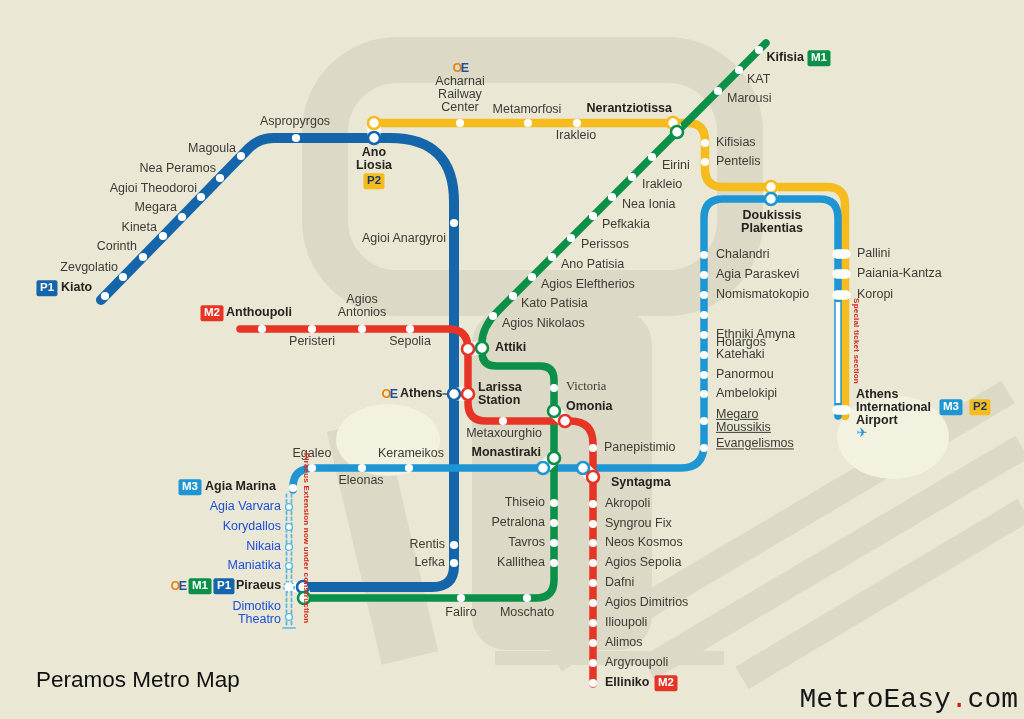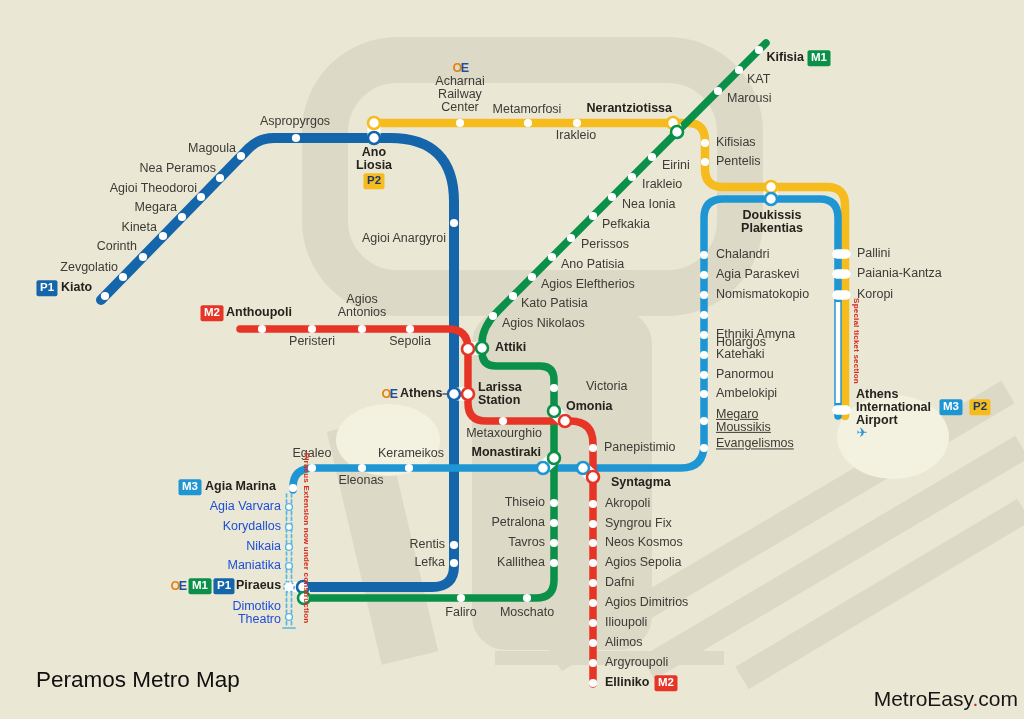--- a/index.html
+++ b/index.html
@@ -19,21 +19,21 @@
   .oe{position:absolute;transform:translate(-50%,-50%);font-weight:700;font-size:12.5px;
       line-height:1;letter-spacing:-1.5px}
   .note{position:absolute;writing-mode:vertical-rl;transform:translate(-50%,-50%);
         font-size:8px;line-height:1.3;font-weight:700;color:#d42b1e;letter-spacing:.2px;text-align:center}
   .plane{position:absolute;transform:translate(-50%,-50%);font-size:13px;color:#2a93d5}
   #map-title{position:absolute;left:36px;top:680px;transform:translate(0,-50%);
              font-size:22.5px;color:#101010}
   #credit{position:absolute;left:8px;top:705px;transform:translate(0,-50%);
           font-size:14.5px;color:#1d1d1b}
   #brand{position:absolute;left:1018px;top:699px;transform:translate(-100%,-50%);
-         font-family:Liberation Sans, sans-serif;font-size:21px;color:#161616}
+         font-family:Liberation Mono, monospace;font-size:28px;color:#161616}
   #brand .dot{color:#c42017}
 </style>
 </head>
 <body>
 
 <div id="stage" style="background: rgb(234, 231, 212);">
 
   <svg width="1024" height="719" viewBox="0 0 1024 719">
 
     <g>
@@ -205,21 +205,21 @@
       <div class="lbl l n" style="left: 662px; top: 166px;">Eirini</div>
       <div class="lbl l n" style="left: 642px; top: 185px;">Irakleio</div>
       <div class="lbl l n" style="left: 622px; top: 205px;">Nea Ionia</div>
       <div class="lbl l n" style="left: 602px; top: 225px;">Pefkakia</div>
       <div class="lbl l n" style="left: 581px; top: 245px;">Perissos</div>
       <div class="lbl l n" style="left: 561px; top: 265px;">Ano Patisia</div>
       <div class="lbl l n" style="left: 541px; top: 285px;">Agios Eleftherios</div>
       <div class="lbl l n" style="left: 521px; top: 304px;">Kato Patisia</div>
       <div class="lbl l n" style="left: 502px; top: 324px;">Agios Nikolaos</div>
       <div class="lbl l b" style="left: 495px; top: 348px;">Attiki</div>
-      <div class="lbl l n" style="left: 586px; top: 387px;">Victoria</div>
+      <div class="lbl l n" style="left: 566px; top: 387px; font-family: Liberation Serif, serif;">Victoria</div>
       <div class="lbl r n" style="left: 545px; top: 503px;">Thiseio</div>
       <div class="lbl r n" style="left: 545px; top: 523px;">Petralona</div>
       <div class="lbl r n" style="left: 545px; top: 543px;">Tavros</div>
       <div class="lbl r n" style="left: 545px; top: 563px;">Kallithea</div>
       <div class="lbl c n" style="left: 527px; top: 613px;">Moschato</div>
       <div class="lbl c n" style="left: 461px; top: 613px;">Faliro</div>
       <div class="lbl l b" style="left: 236px; top: 586px;">Piraeus</div>
       <div class="lbl l b" style="left: 226px; top: 313px;">Anthoupoli</div>
       <div class="lbl c n" style="left: 312px; top: 342px;">Peristeri</div>
       <div class="lbl c n" style="left: 362px; top: 306px;">Agios

